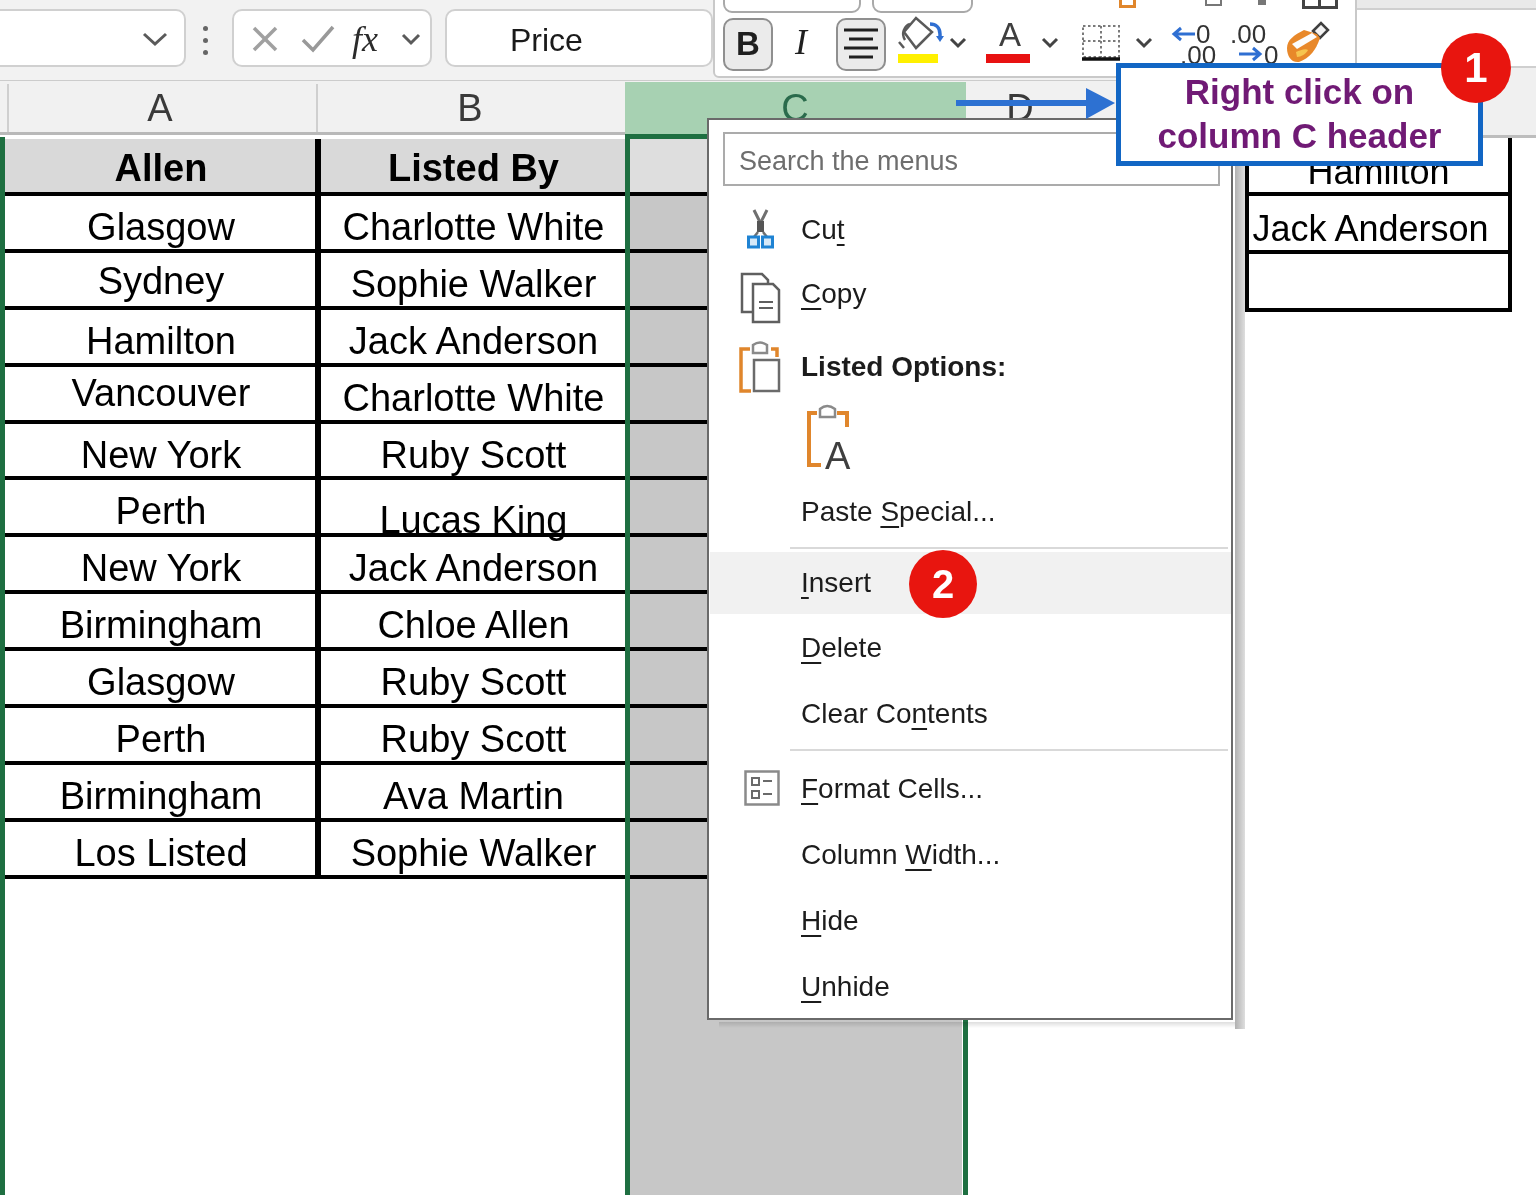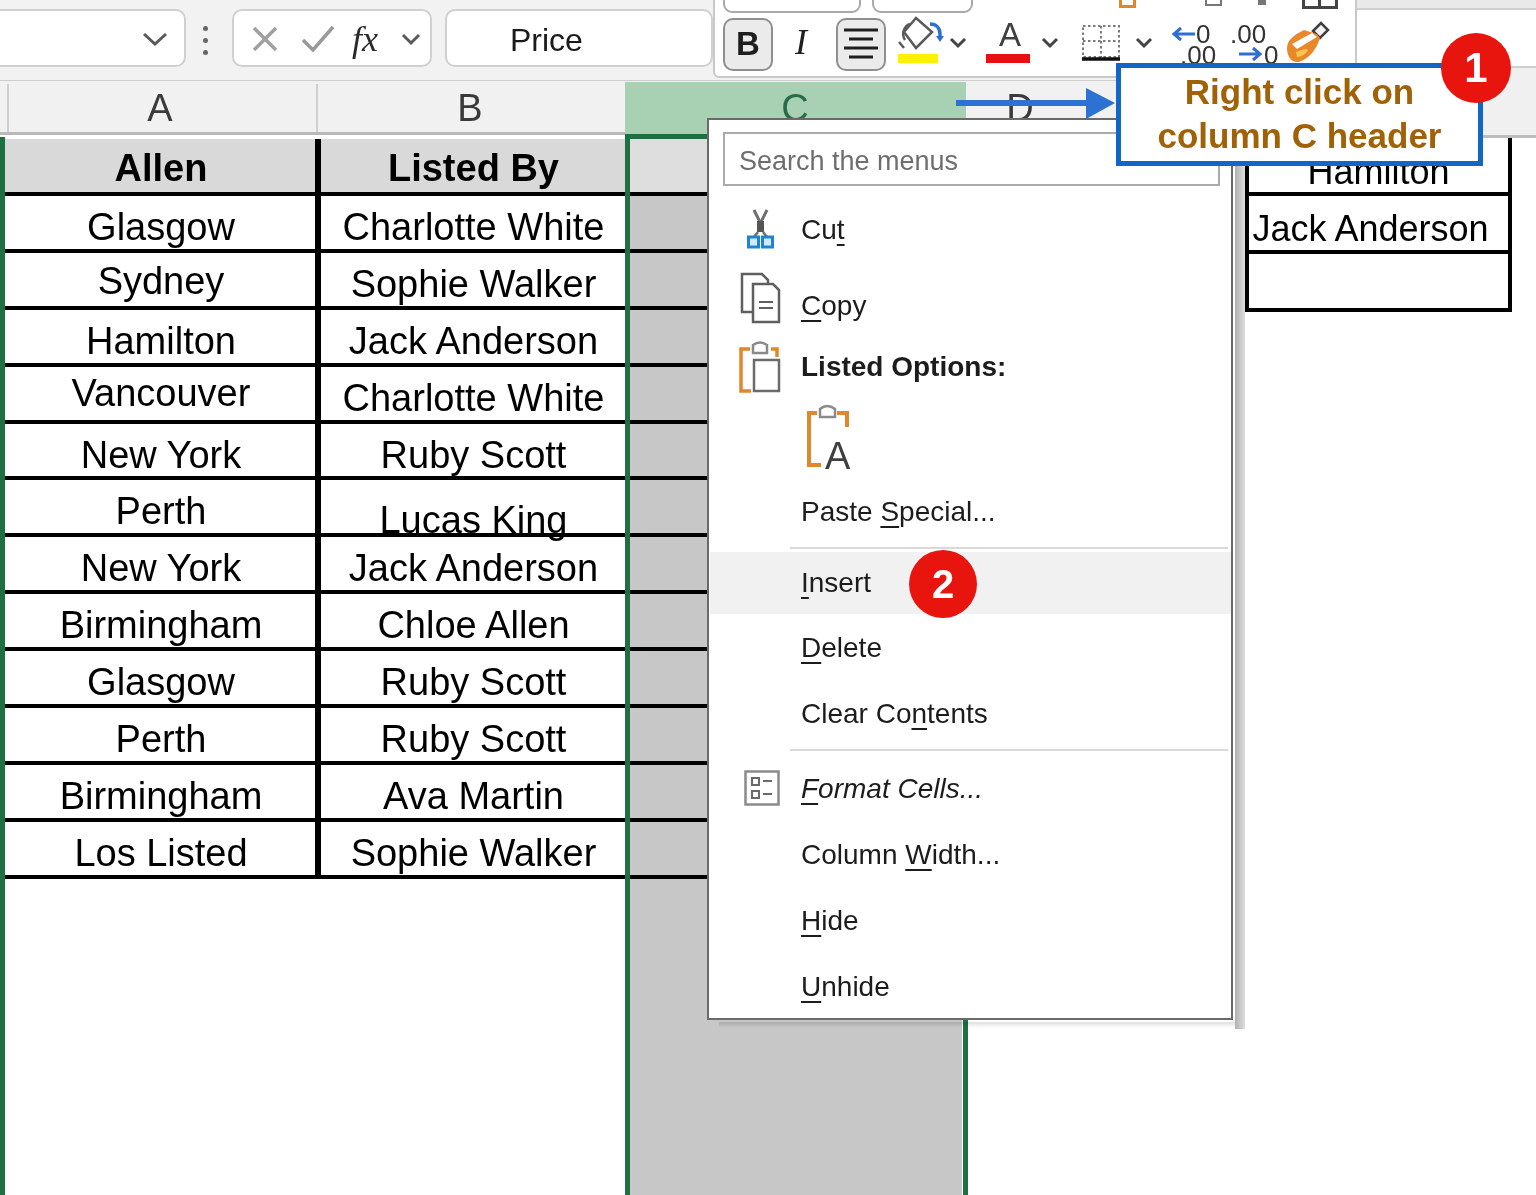--- a/index.html
+++ b/index.html
@@ -212,27 +212,27 @@
 <div class="abs" style="left:707px;top:118px;width:526px;height:902px;background:#fff;border:2px solid #6a6a6a;"></div>
 <div class="abs" style="left:1235px;top:128px;width:10px;height:901px;background:linear-gradient(to right,#b0b0b0,#dedede);"></div>
 <div class="abs" style="left:719px;top:1022px;width:516px;height:6px;background:linear-gradient(to bottom,rgba(0,0,0,0.13),rgba(0,0,0,0));"></div>
 
 <div class="abs" style="left:723px;top:132px;width:497px;height:54px;background:#fff;border:2px solid #ababab;"></div>
 <div class="abs" style="left:739px;top:146px;font-size:27px;color:#6e6e6e;">Search the menus</div>
 
 <div class="abs" style="left:710px;top:552px;width:521px;height:62px;background:#f1f1f1;"></div>
 
 <div class="menuitem" style="top:214px;">Cu<span class="u">t</span></div>
-<div class="menuitem" style="top:290px;text-align:center;"><span class="u">C</span>opy</div>
+<div class="menuitem" style="top:278px;text-align:center;"><span class="u">C</span>opy</div>
 <div class="menuitem" style="top:351px;font-weight:bold;">Listed Options:</div>
 <div class="menuitem" style="top:496px;">Paste <span class="u">S</span>pecial...</div>
 <div class="menuitem" style="top:567px;"><span class="u">I</span>nsert</div>
 <div class="menuitem" style="top:632px;"><span class="u">D</span>elete</div>
 <div class="menuitem" style="top:698px;">Clear Co<span class="u">n</span>tents</div>
-<div class="menuitem" style="top:773px;font-style:italic;"><span class="u">F</span>ormat Cells...</div>
+<div class="menuitem" style="top:773px;"><span class="u">F</span>ormat Cells...</div>
 <div class="menuitem" style="top:839px;">Column <span class="u">W</span>idth...</div>
 <div class="menuitem" style="top:905px;"><span class="u">H</span>ide</div>
 <div class="menuitem" style="top:971px;"><span class="u">U</span>nhide</div>
 
 <div class="abs" style="left:790px;top:547px;width:438px;height:2px;background:#d9d9d9;"></div>
 <div class="abs" style="left:790px;top:749px;width:438px;height:2px;background:#d9d9d9;"></div>
 
 <svg class="abs" style="left:747px;top:206px;" width="28" height="44" viewBox="0 0 28 44">
   <g stroke="#6f6f6f" stroke-width="3" fill="none">
     <path d="M7 4 L13.5 17"></path>
@@ -277,15 +277,15 @@
 </svg>
 
 <div class="cell" style="left:909px;top:550px;width:68px;height:68px;border-radius:50%;background:#e8150f;color:#fff;font-weight:bold;font-size:40px;">2</div>
 
 <div class="abs" style="left:956px;top:100px;width:132px;height:6px;background:#2d71d2;"></div>
 <svg class="abs" style="left:1086px;top:88px;" width="30" height="31">
     <polygon points="0,0 29,15 0,31" fill="#2d71d2"></polygon>
   </svg>
 
 <div class="abs" style="left:1116px;top:63px;width:367px;height:103px;background:#fff;border:5px solid #1266c4;"></div>
-<div class="abs" style="left:1121px;top:68px;width:357px;text-align:center;font-size:35px;font-weight:bold;color:#a16207;line-height:44px;padding-top:2px;">Right click on<br>column C header</div>
+<div class="abs" style="left:1121px;top:68px;width:357px;text-align:center;font-size:35px;font-weight:bold;color:#701a75;line-height:44px;padding-top:2px;">Right click on<br>column C header</div>
 
 <div class="cell" style="left:1441px;top:33px;width:70px;height:70px;border-radius:50%;background:#e8150f;color:#fff;font-weight:bold;font-size:42px;">1</div>
 
 </body></html>

